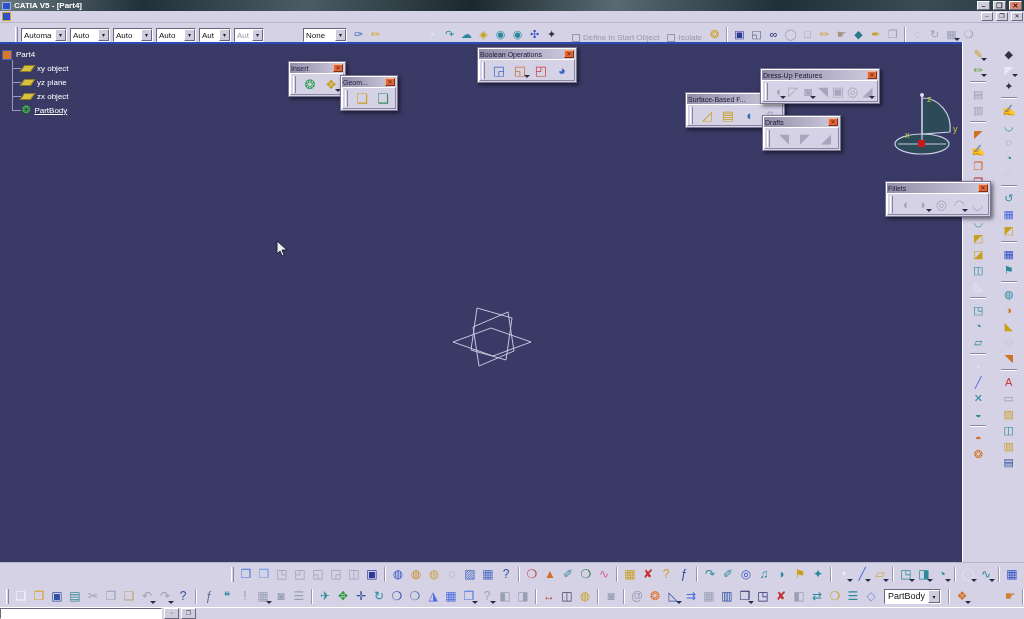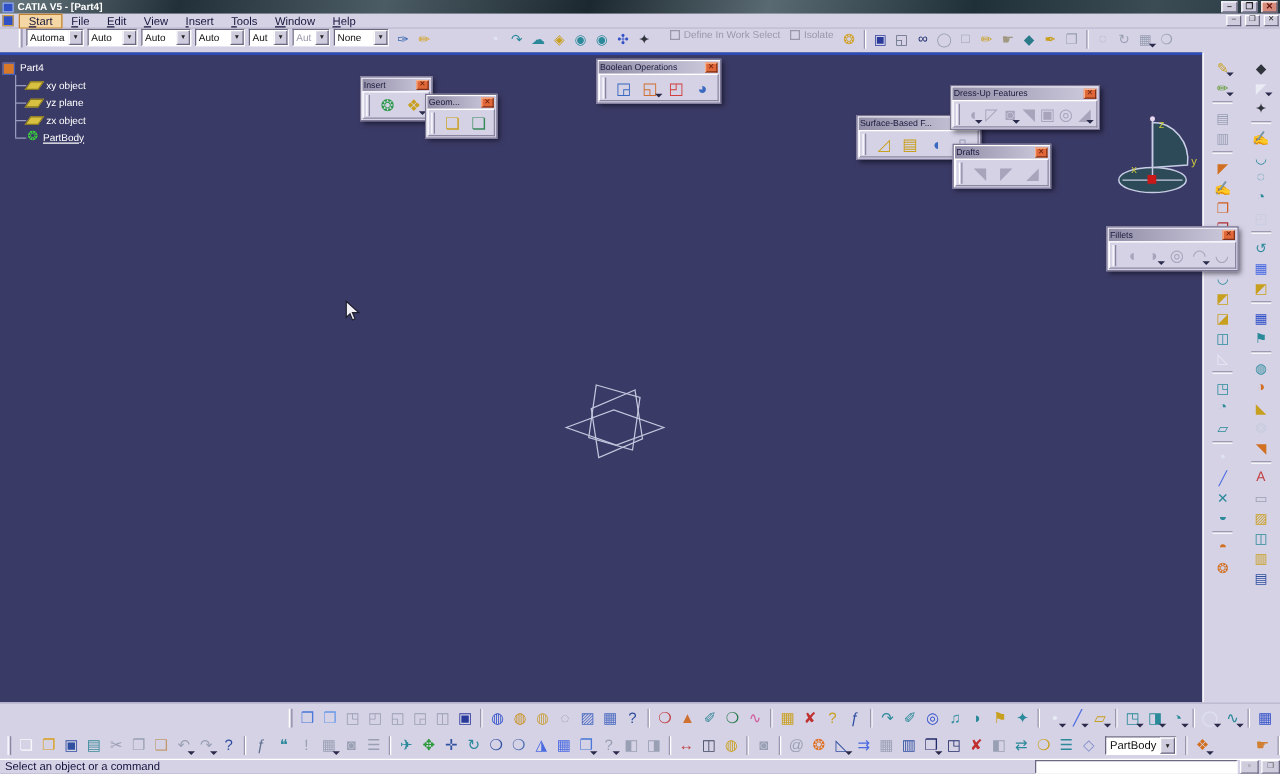--- a/index.html
+++ b/index.html
@@ -18,21 +18,21 @@
 
 .menubar{position:absolute;left:0;top:11px;width:1024px;height:12px;background:#d6d2e6;display:flex;align-items:center;font-size:9px;color:#16163c;gap:2px;border-bottom:1px solid #b8b4cc}
 .mdiicon{width:9px;height:9px;background:#3050c8;border:1px solid #d0a040;margin:0 2px}
 .menu-item{padding:0 7px;height:12px;line-height:12px}
 .menu-item::first-letter{text-decoration:underline}
 .menu-item.active{background:#f4d7a4;border:1px solid #c08030;line-height:10px}
 .menubar .spacer{flex:1}
 .mbtn{width:12px;height:9px;background:#cfccdd;border:1px solid;border-color:#fff #6a6880 #6a6880 #fff;color:#222;font-size:6px;line-height:7px;text-align:center;margin-right:1px}
 
 
-.topbar{position:absolute;left:0;top:23px;width:1024px;height:19px;background:#d6d2e6;display:flex;align-items:flex-start;padding-left:12px;font-size:8px}
+.topbar{position:absolute;left:0;top:23px;width:1024px;height:19px;background:#d6d2e6;display:flex;align-items:flex-end;padding-left:12px;font-size:8px}
 .combo{height:14px;background:#fff;border:1px solid;border-color:#6a6880 #fff #fff #6a6880;display:inline-flex;align-items:center;margin-right:3px}
 .combo .cv{flex:1;padding:0 2px;color:#111;overflow:hidden;white-space:nowrap;font-size:8px}
 .combo .cbtn{width:11px;height:12px;background:#cfccdd;border:1px solid;border-color:#fff #6a6880 #6a6880 #fff;font-size:6px;line-height:11px;text-align:center;color:#222}
 .combo.muted .cv{color:#9a96ac}
 .icon-row{display:flex;align-items:center}
 .ticon{width:17px;height:16px;display:inline-flex;align-items:center;justify-content:center;font-size:11px;position:relative;cursor:default}
 .ticon.muted{color:#9aa0b4 !important}
 .caret::after{content:"";position:absolute;right:0;bottom:1px;border-left:3px solid transparent;border-right:3px solid transparent;border-top:3px solid #2a2a4a}
 .sep{width:2px;height:15px;border-left:1px solid #9a96b0;border-right:1px solid #fff;margin:0 3px;display:inline-block}
 .handle{width:3px;height:15px;border-left:1px solid #fff;border-right:1px solid #8a86a0;margin:0 3px;display:inline-block}
@@ -96,31 +96,20 @@
   <span class="appicon"></span>
   <span>CATIA V5 - [Part4]</span>
   <span class="spacer"></span>
   <span class="wbtn">–</span>
   <span class="wbtn">❐</span>
   <span class="wbtn close">✕</span>
 </div>
 
 <div class="menubar">
   <span class="mdiicon"></span>
-  <span style="display:flex;align-items:center">
-
-  <span class="menu-item active">Start</span>
-      <span class="menu-item">File</span>
-      <span class="menu-item">Edit</span>
-      <span class="menu-item">View</span>
-      <span class="menu-item">Insert</span>
-      <span class="menu-item">Tools</span>
-      <span class="menu-item">Window</span>
-      <span class="menu-item">Help</span>
-    </span>
   <span class="spacer"></span>
   <span class="mbtn">–</span>
   <span class="mbtn">❐</span>
   <span class="mbtn">✕</span>
 </div>
 
 <div class="topbar">
   <i class="handle"></i>
   <span style="display:flex;align-items:center">
 
@@ -141,21 +130,21 @@
         <i class="cbtn">▾</i>
       </span>
       <span class="combo" style="width: 32px;">
         <i class="cv">Aut</i>
         <i class="cbtn">▾</i>
       </span>
       <span class="combo muted" style="width: 30px;">
         <i class="cv">Aut</i>
         <i class="cbtn">▾</i>
       </span>
-      <span class="combo" style="width: 44px;">
+      <span class="combo" style="width: 44px; margin-left: 36px;">
         <i class="cv">None</i>
         <i class="cbtn">▾</i>
       </span>
     </span>
   <span class="icon-row">
 
   <span class="ticon" style="color: rgb(58, 106, 176);">✑</span>
       <span class="ticon" style="color: rgb(212, 160, 23);">✏</span>
       <i class="gap" style="width: 40px;"></i>
       <span class="ticon" style="color: rgb(223, 226, 240);">•</span>
@@ -163,21 +152,21 @@
       <span class="ticon" style="color: rgb(42, 138, 154);">☁</span>
       <span class="ticon" style="color: rgb(200, 160, 32);">◈</span>
       <span class="ticon" style="color: rgb(42, 138, 154);">◉</span>
       <span class="ticon" style="color: rgb(42, 138, 154);">◉</span>
       <span class="ticon" style="color: rgb(48, 80, 200);">✣</span>
       <span class="ticon" style="color: rgb(48, 52, 60);">✦</span>
       <i class="gap" style="width: 8px;"></i>
     </span>
   <span class="chk">
       <i class="chkbox"></i>
-      <span>Define In Work Select</span>
+      <span>Define In Start Object</span>
     </span>
   <span class="chk">
       <i class="chkbox"></i>
       <span>Isolate</span>
     </span>
   <span class="icon-row">
 
   <span class="ticon" style="color: rgb(208, 160, 32);">❂</span>
       <i class="sep"></i>
       <span class="ticon" style="color: rgb(42, 58, 154);">▣</span>
@@ -538,17 +527,16 @@
 
   <i class="sep"></i>
       <span class="ticon caret" style="color: rgb(208, 112, 32);">❖</span>
       <i class="gap" style="width: 30px;"></i>
       <span class="ticon" style="color: rgb(208, 128, 48);">☛</span>
       <i class="sep"></i>
     </span>
 </div>
 
 <div class="statusbar">
-  <span class="statusmsg">Select an object or a command</span>
   <input class="powerinput" value="" style="">
   <span class="sbtn">▫</span>
   <span class="sbtn">❐</span>
 </div>
 
 </body></html>

